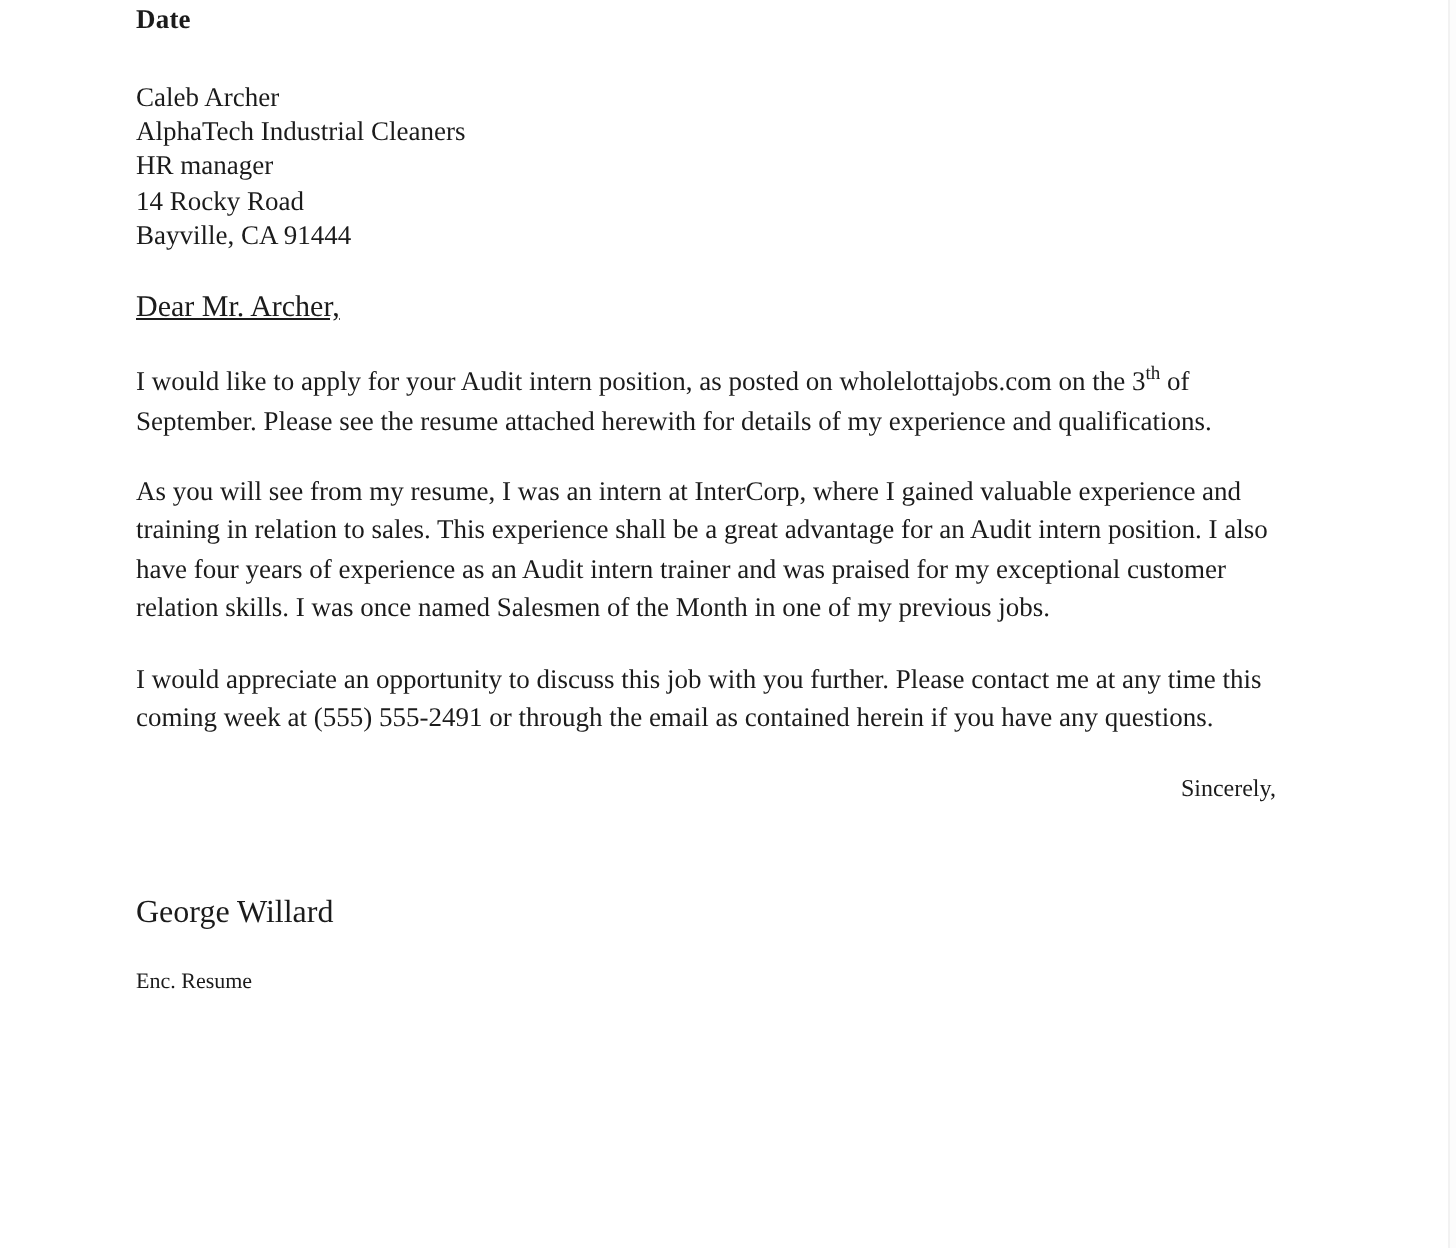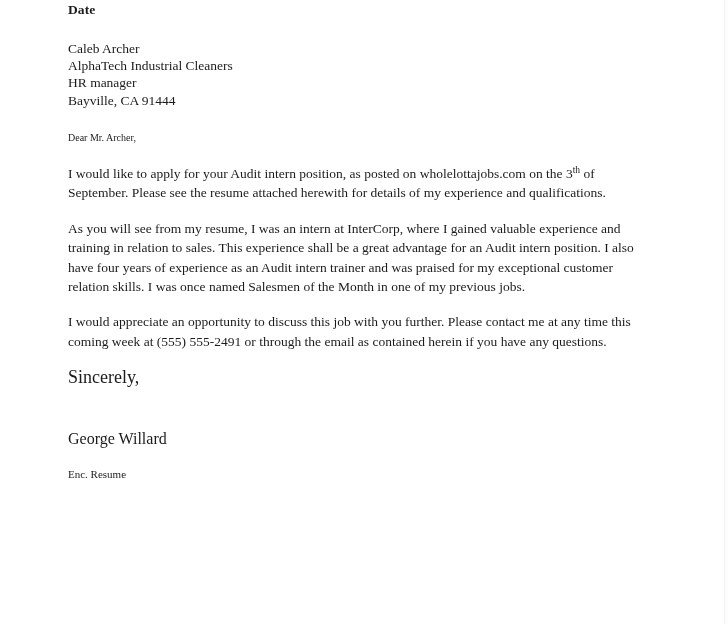--- a/index.html
+++ b/index.html
@@ -61,38 +61,40 @@
   .spacer-18 { height: 18px; }
   .spacer-20 { height: 20px; }
   .spacer-16 { height: 16px; }
   .spacer-44 { height: 44px; }
   .addr-line {
     font-size: 13.5px;
     line-height: 17.2px;
     white-space: nowrap;
   }
   .salutation {
-    font-size: 10px;
+    font-size: 15px;
     line-height: 17.2px;
+    text-decoration: underline;
   }
   p.para {
     margin: 0;
     font-size: 13.5px;
     line-height: 19.4px;
     text-align: left;
   }
   sup {
     font-size: 9.5px;
     vertical-align: super;
     line-height: 0;
     text-align: center;
   }
   .closing {
-    font-size: 18px;
+    font-size: 12px;
     line-height: 17.2px;
+    text-align: right;
   }
   .signature-name {
     font-size: 16px;
     line-height: 17.2px;
   }
   .enclosure {
     font-size: 11px;
     line-height: 17.2px;
   }
 </style>
@@ -106,20 +108,21 @@
   <div class="letter">
 
     <div class="date-line">Date</div>
 
     <div class="spacer-22"></div>
 
     <div class="block">
       <div class="addr-line">Caleb Archer</div>
       <div class="addr-line">AlphaTech Industrial Cleaners</div>
       <div class="addr-line">HR manager</div>
+      <div class="addr-line">14 Rocky Road</div>
       <div class="addr-line">Bayville, CA 91444</div>
     </div>
 
     <div class="spacer-20"></div>
 
     <div class="salutation">Dear Mr. Archer,</div>
 
     <div class="spacer-18"></div>
 
     <p class="para"><span>I would like to apply for your Audit intern position, as posted on wholelottajobs.com on the 3</span><sup>th</sup><span> of September. Please see the resume attached herewith for details of my experience and qualifications.</span></p>

